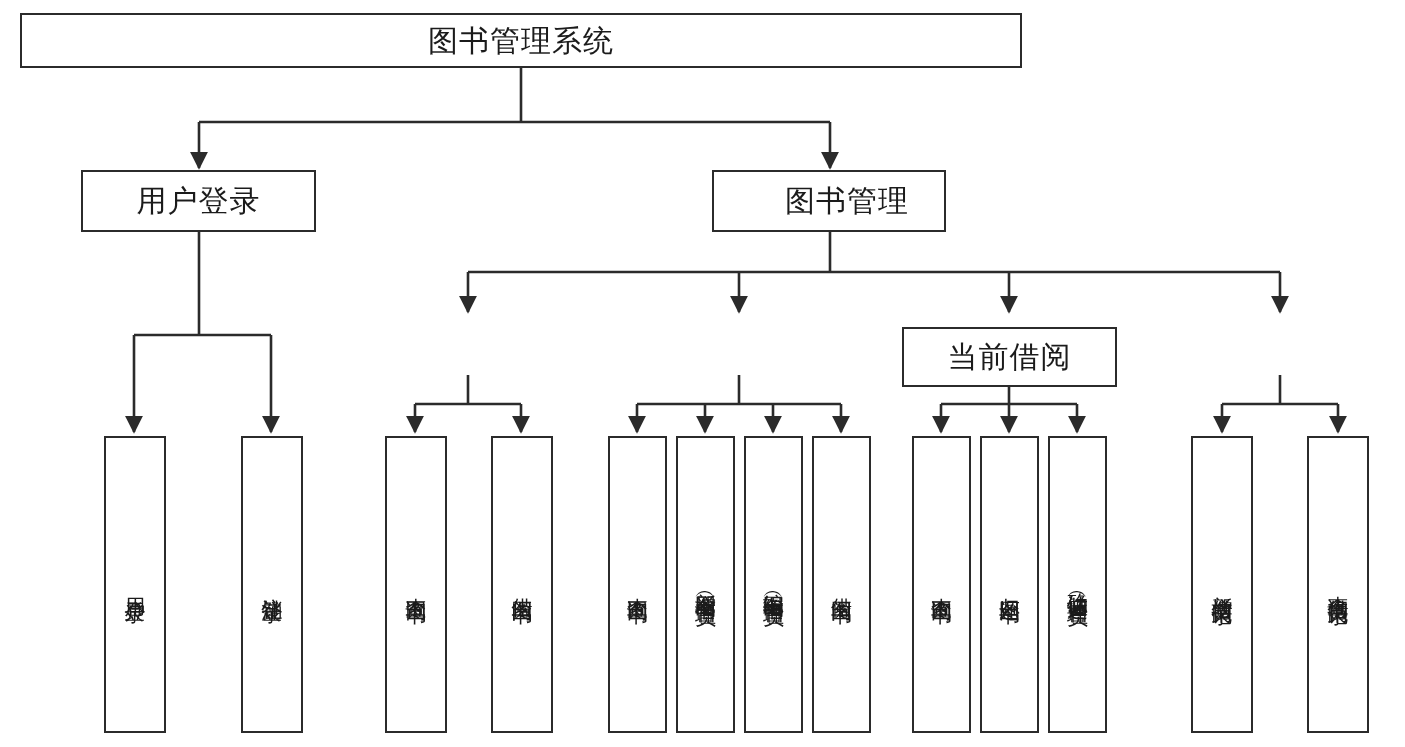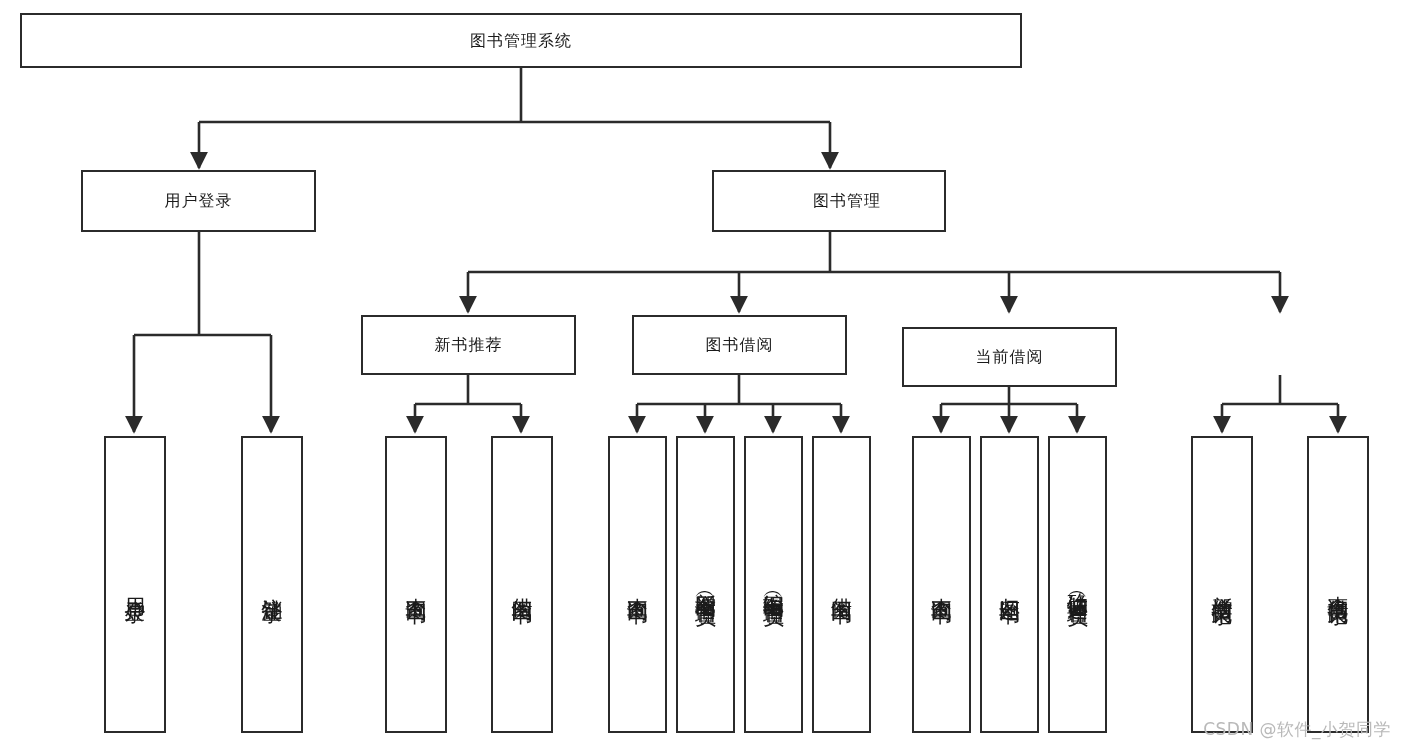--- a/index.html
+++ b/index.html
@@ -26,21 +26,21 @@
     position:absolute;
     box-sizing:border-box;
     background:#ffffff;
     border:2.5px solid #2b2b2b;
     display:flex;
     align-items:center;
     justify-content:center;
     z-index:3;
   }
   .node .label{
-    font-size:16px;
+    font-size:30px;
     line-height:1.25;
     letter-spacing:1px;
     color:#1b1b1b;
     white-space:nowrap;
   }
   
   .node.horiz .label{
     writing-mode:horizontal-tb;
   }
   
@@ -128,26 +128,20 @@
     <span class="label">图书管理系统</span>
   </div>
 
   <div class="node horiz" style="left:81px; top:170px; width:235px; height:62px;">
     <span class="label">用户登录</span>
   </div>
   <div class="node horiz" style="left:712px; top:170px; width:234px; height:62px;padding-left:36px;">
     <span class="label">图书管理</span>
   </div>
 
-  <div class="node horiz" style="left:361px; top:315px; width:215px; height:60px;">
-    <span class="label">新书推荐</span>
-  </div>
-  <div class="node horiz" style="left:632px; top:315px; width:215px; height:60px;">
-    <span class="label">图书借阅</span>
-  </div>
   <div class="node horiz" style="left:902px; top:315px; width:215px; height:60px;margin-top:12px;">
     <span class="label">当前借阅</span>
   </div>
 
   <div class="node vert" style="left:104px; top:436px; width:62px; height:297px;">
     <span class="label">用户登录</span>
   </div>
   <div class="node vert" style="left:241px; top:436px; width:62px; height:297px;">
     <span class="label">注销登录</span>
   </div>
@@ -182,15 +176,14 @@
     <span class="label">确认归还（管理员）</span>
   </div>
 
   <div class="node vert" style="left:1191px; top:436px; width:62px; height:297px;">
     <span class="label">新增借阅记录</span>
   </div>
   <div class="node vert" style="left:1307px; top:436px; width:62px; height:297px;">
     <span class="label">查询借阅记录</span>
   </div>
 
-  <div id="watermark">CSDN @软件_小贺同学</div>
 
 </div>
 
 </body></html>

